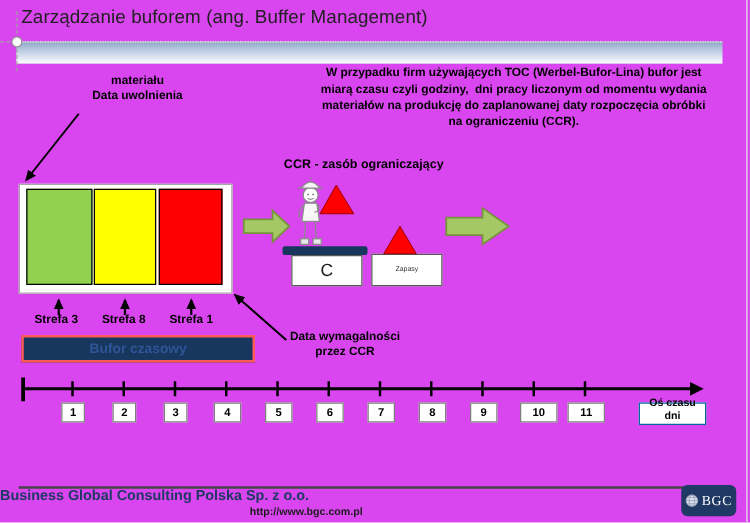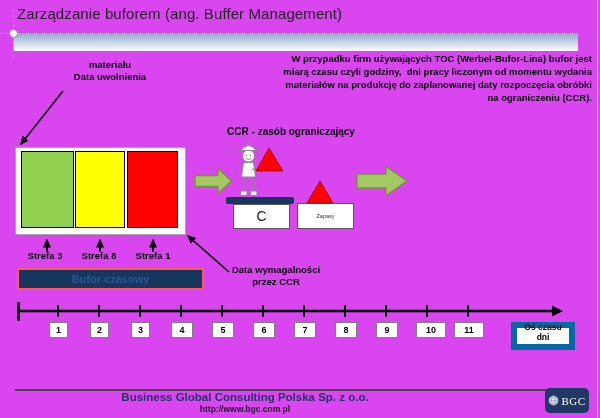--- a/index.html
+++ b/index.html
@@ -10,21 +10,21 @@
   .abs{position:absolute;}
   .page-title{left:17px;top:5px;font-size:15px;color:#212121;letter-spacing:0.1px;}
   .grad-band{left:13px;top:33px;width:565px;height:17px;
     background:linear-gradient(to bottom,#93abcb 0%,#b9c9e0 35%,#edf2f8 85%,#fcfdfe 100%);
     border-top:1px dotted #7f8fa6;}
   .guide-v{left:13px;top:9px;width:0;height:48px;border-left:1px dashed #a0a0a0;}
   .guide-h{left:0;top:33px;width:13px;height:0;border-top:1px dashed #a0a0a0;}
   .guide-dot{left:9px;top:29px;width:7px;height:7px;border:1px solid #8f8f8f;border-radius:50%;background:#fff;}
   .right-edge{left:597px;top:0;width:1px;height:418px;background:#e3e3e3;}
 
-  .intro{left:230px;top:52px;width:362px;text-align:right;font-weight:bold;
+  .intro{left:230px;top:52px;width:362px;text-align:center;font-weight:bold;
     font-size:9.5px;line-height:13px;color:#000;}
   .intro div{white-space:pre;}
 
   .lbl{font-weight:bold;color:#000;text-align:center;}
   .release-label{left:45px;top:59px;width:130px;font-size:9.5px;line-height:12px;}
   .ccr-label{left:210px;top:126px;width:162px;font-size:10px;}
   .due-label{left:216px;top:264px;width:120px;font-size:9.5px;line-height:12px;}
 
   .zone-frame{left:15px;top:147px;width:169px;height:86px;border:1px solid #a6a6a6;background:#fff;}
   .zone{top:151px;height:77px;border:1px solid #000;box-sizing:border-box;}
@@ -38,25 +38,25 @@
     border:2px solid #ff5a5a;color:#2e5597;font-weight:bold;font-size:11px;
     text-align:center;line-height:18px;}
 
   .platform{left:226px;top:197px;width:68px;height:7px;background:#17375e;border-radius:2px;}
   .wsbox{background:#fff;border:1px solid #595959;text-align:center;color:#1a1a1a;box-sizing:border-box;}
   .c-box{left:233px;top:204px;width:57px;height:25px;font-size:14px;line-height:23px;}
   .stock-box{left:297px;top:203px;width:57px;height:26px;font-size:5.5px;line-height:24px;color:#333;}
 
   .daybox{position:absolute;top:322px;height:14px;border:1px solid #7f7f7f;background:#fff;
     font-size:9px;font-weight:bold;text-align:center;line-height:14px;color:#000;box-sizing:content-box;}
-  .axis-box{left:511px;top:322px;width:52px;height:16px;border:6px solid #0369a1;background:#fff;}
+  .axis-box{left:511px;top:322px;width:52px;height:16px;border:1px solid #0369a1;background:#fff;}
   .axis-box .txt{margin-top:-5px;text-align:center;font-weight:bold;font-size:8.5px;line-height:9.5px;color:#000;}
 
   .footer-line{left:15px;top:389px;width:570px;height:2px;background:#454545;}
-  .company{left:0;top:391px;width:490px;text-align:center;font-weight:bold;font-size:11.5px;color:#1f3864;}
+  .company{left:0;top:391px;width:490px;text-align:left;font-weight:bold;font-size:11.5px;color:#1f3864;}
   .url{left:0;top:404px;width:490px;text-align:center;font-weight:bold;font-size:8.5px;color:#1c1c1c;}
   .logo{left:545px;top:388px;width:44px;height:25px;background:#1f3864;border-radius:5px;
     display:flex;align-items:center;justify-content:center;gap:2px;}
   .logo .bgc{color:#fff;font-family:"Liberation Serif",serif;font-size:11px;letter-spacing:0.5px;}
 
   svg.overlay{position:absolute;left:0;top:0;pointer-events:none;}
 </style>
 </head>
 <body>
 

